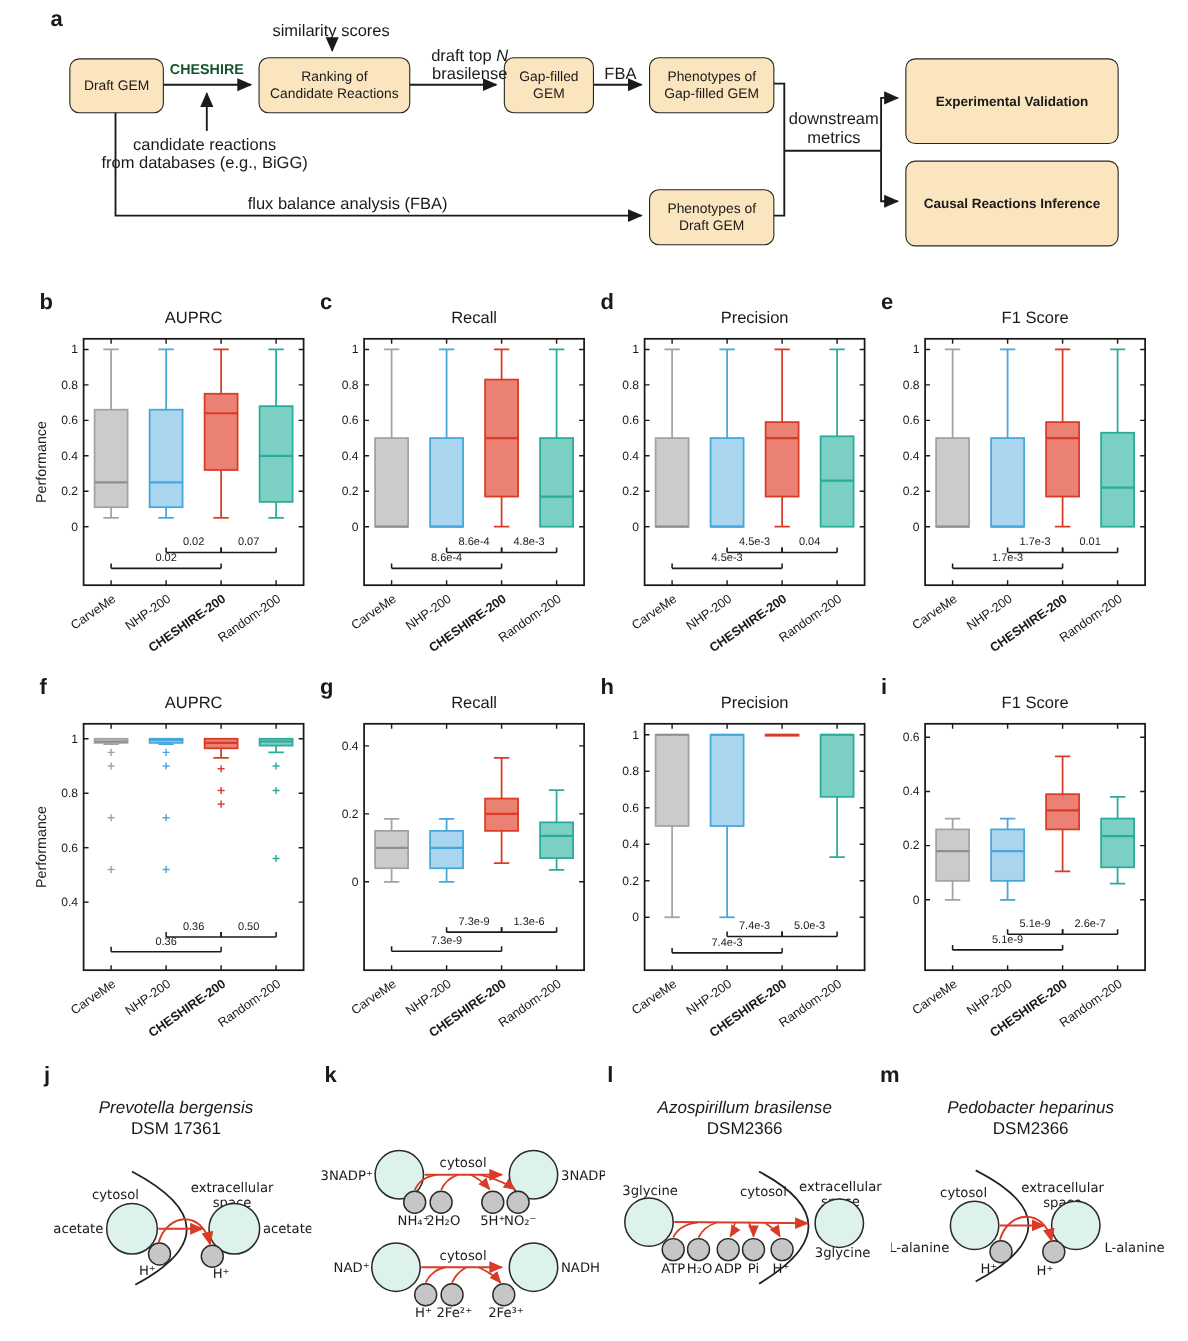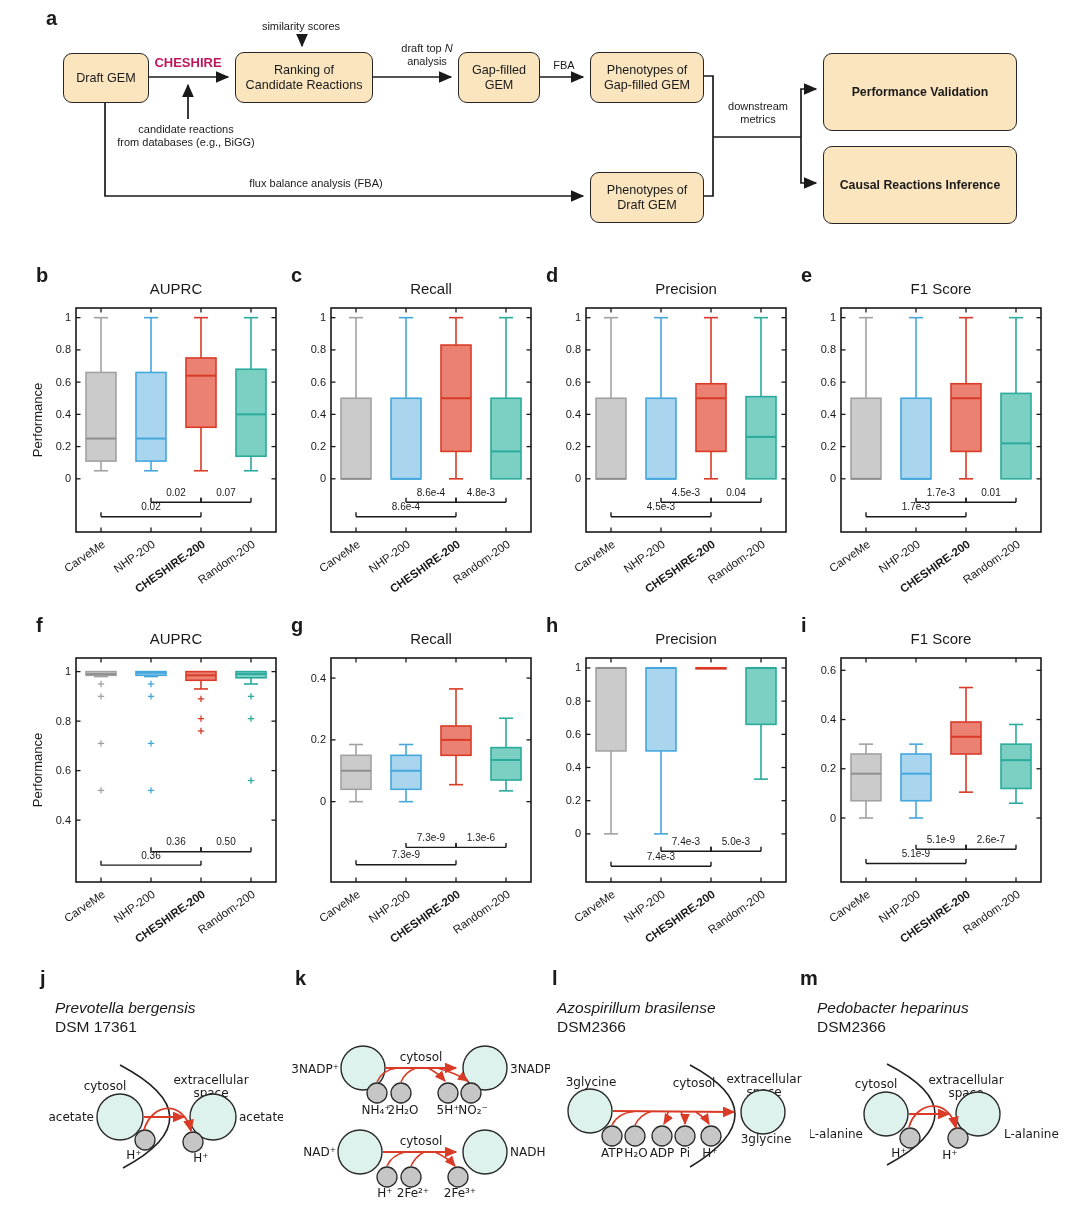--- a/index.html
+++ b/index.html
@@ -5,29 +5,29 @@
   html,body{margin:0;padding:0;background:#ffffff;}
   body{font-family:"Liberation Sans",sans-serif;color:#1a1a1a;}
   .fig{position:relative;width:1080px;height:1219px;background:#fff;overflow:hidden;}
   .plabel{position:absolute;font-size:20px;font-weight:bold;line-height:1;}
   
   .flow-svg{position:absolute;left:0;top:0;}
   .fbox{position:absolute;background:#fbe5bf;border:1.6px solid #262626;border-radius:9px;
         display:flex;align-items:center;justify-content:center;text-align:center;
         font-size:12.6px;line-height:1.18;white-space:pre-line;}
   .fbox .btitle{font-weight:bold;}
-  .flabel{position:absolute;text-align:center;font-size:11px;line-height:1.15;white-space:pre-line;}
-  .flabel.red{color:#be185d;font-weight:bold;font-size:13px;}
+  .flabel{position:absolute;text-align:center;font-size:15px;line-height:1.15;white-space:pre-line;}
+  .flabel.red{color:#14532d;font-weight:bold;font-size:13px;}
   
   .cpanel{position:absolute;width:253px;height:345px;}
   .cpanel .plabel{left:6px;top:0;}
   svg{font-family:"Liberation Sans",sans-serif;}
   .dia-svg text{font-family:"DejaVu Sans","Liberation Sans",sans-serif;font-size:12px;fill:#1a1a1a;}
   .dpanel{position:absolute;}
-  .dtitle{position:absolute;text-align:left;font-size:15.5px;line-height:1.25;}
+  .dtitle{position:absolute;text-align:center;font-size:15.5px;line-height:1.25;}
   .dtitle .sp{font-style:italic;}
 </style>
 </head>
 <body>
 
 <div class="fig">
 
   <section>
     <div class="plabel" style="left:46px;top:8px">a</div>
 
@@ -64,31 +64,31 @@
     </div>
     <div class="fbox" style="left:590px;top:52px;width:112px;height:49px">
       <span>Phenotypes of
 Gap-filled GEM</span>
     </div>
     <div class="fbox" style="left:590px;top:172px;width:112px;height:49px">
       <span>Phenotypes of
 Draft GEM</span>
     </div>
     <div class="fbox" style="left:823px;top:53px;width:192px;height:76px;font-size:12.3px">
-      <span><span class="btitle">Performance Validation</span></span>
+      <span><span class="btitle">Experimental Validation</span></span>
     </div>
     <div class="fbox" style="left:823px;top:146px;width:192px;height:76px;font-size:12.3px">
       <span><span class="btitle">Causal Reactions Inference</span></span>
     </div>
 
     <div class="flabel red" style="left:140px;top:56px;width:96px">CHESHIRE</div>
     <div class="flabel" style="left:240px;top:20px;width:122px">similarity scores</div>
     <div class="flabel" style="left:92px;top:123px;width:188px">candidate reactions
 from databases (e.g., BiGG)</div>
-    <div class="flabel" style="left:374px;top:42px;width:106px"><span>draft top </span><i>N</i><br><span>analysis</span></div>
+    <div class="flabel" style="left:374px;top:42px;width:106px"><span>draft top </span><i>N</i><br><span>brasilense</span></div>
     <div class="flabel" style="left:545px;top:59px;width:38px">FBA</div>
     <div class="flabel" style="left:714px;top:100px;width:88px">downstream
 metrics</div>
     <div class="flabel" style="left:216px;top:177px;width:200px">flux balance analysis (FBA)</div>
   </section>
 
   <div class="cpanel" style="left:30px;top:265px">
     <div class="plabel">b</div>
     <svg class="box-svg" width="253" height="345">
         <text x="146" y="29" text-anchor="middle" font-size="15px" fill="#1a1a1a">AUPRC</text>

